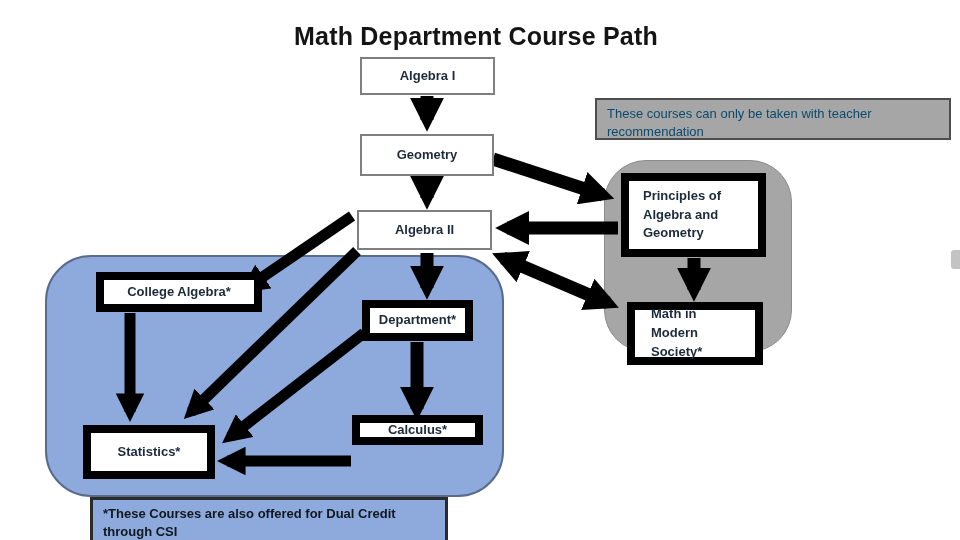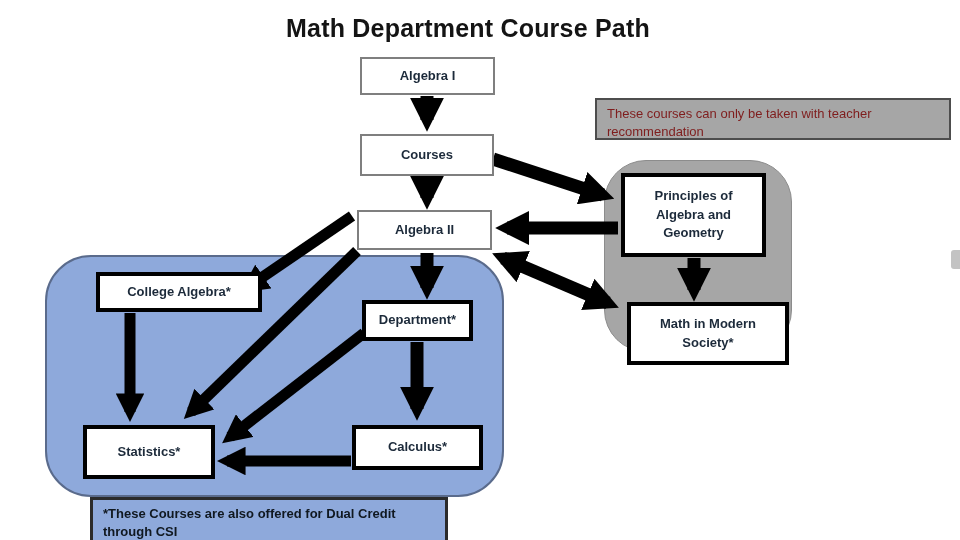--- a/index.html
+++ b/index.html
@@ -5,56 +5,56 @@
   html,body{margin:0;padding:0;}
   body{
     width:960px;height:540px;position:relative;overflow:hidden;
     background:#ffffff;
     font-family:"Liberation Sans","DejaVu Sans",sans-serif;
     -webkit-font-smoothing:antialiased;
   }
   .title{
     position:absolute;left:0;top:6px;width:920px;
     text-align:center;font-size:25px;font-weight:bold;color:#141414;
-    letter-spacing:.2px;margin:8px;z-index:5;
+    letter-spacing:.2px;margin:16px;z-index:5;
   }
   
   .group{position:absolute;z-index:1;}
   .group-blue{
     left:45px;top:255px;width:455px;height:238px;
     background:#8ea9db;border:2px solid #5a6b8c;border-radius:46px;
   }
   .group-gray{
     left:604px;top:160px;width:186px;height:190px;
     background:#a6a6a6;border:1px solid #8c8c8c;border-radius:42px;
   }
   
   svg.arrows{position:absolute;left:0;top:0;z-index:2;}
   
   .node{
     position:absolute;z-index:3;background:#ffffff;
     display:flex;align-items:center;justify-content:center;
-    text-align:center;font-size:13px;font-weight:bold;color:#1c2a3a;
+    font-size:13px;font-weight:bold;color:#1c2a3a;
     line-height:1.45;box-sizing:border-box;
   }
   .border-light{border:2px solid #7f7f7f;}
-  .border-dark{border:4px solid #000000;}
+  .border-dark{border:8px solid #000000;}
   .n-algebra-1{left:360px;top:57px;width:135px;height:38px;}
   .n-geometry{left:360px;top:134px;width:134px;height:42px;}
   .n-algebra-2{left:357px;top:210px;width:135px;height:40px;}
   .n-college-algebra{left:67px;top:272px;width:166px;height:40px;margin-left:29px;}
   .n-precalculus{left:362px;top:300px;width:111px;height:41px;}
   .n-statistics{left:83px;top:425px;width:132px;height:54px;}
-  .n-calculus{left:352px;top:425px;width:131px;height:45px;}
+  .n-calculus{left:352px;top:415px;width:131px;height:30px;}
   .n-principles{left:621px;top:173px;width:145px;height:84px;padding:4px 14px;}
-  .n-mms{left:627px;top:302px;width:162px;height:63px;padding:4px 16px;}
+  .n-mms{left:627px;top:302px;width:136px;height:63px;padding:4px 16px;}
   
   .note{
     position:absolute;z-index:4;box-sizing:border-box;
-    font-size:13px;color:#7f1d1d;line-height:1.35;padding:5px 10px;
+    font-size:13px;color:#0c4a6e;line-height:1.35;padding:5px 10px;
   }
   .note-teacher{
     left:595px;top:98px;width:356px;height:42px;
     background:#a6a6a6;border:2px solid #4d4d4d;
   }
   .note-dual{
     left:90px;top:497px;width:358px;height:50px;
     background:#8ea9db;border:3px solid #2b2b2b;font-weight:600;color:#101820;
   }
   .scroll-thumb{
@@ -85,21 +85,21 @@
   <line x1="427" y1="253" x2="427" y2="288" stroke="#000" stroke-width="13" marker-end="url(#ah)"></line>
   <line x1="352" y1="216" x2="248" y2="287" stroke="#000" stroke-width="11" marker-end="url(#ah)"></line>
   <line x1="357" y1="251" x2="191" y2="412" stroke="#000" stroke-width="11" marker-end="url(#ah)"></line>
   <line x1="130" y1="313" x2="130" y2="412" stroke="#000" stroke-width="11" marker-end="url(#ah)"></line>
   <line x1="417" y1="342" x2="417" y2="409" stroke="#000" stroke-width="13" marker-end="url(#ah)"></line>
   <line x1="364" y1="333" x2="230" y2="437" stroke="#000" stroke-width="11" marker-end="url(#ah)"></line>
   <line x1="351" y1="461" x2="227" y2="461" stroke="#000" stroke-width="11" marker-end="url(#ah)"></line>
 </svg>
 
 <div class="node border-light n-algebra-1">Algebra I</div>
-<div class="node border-light n-geometry">Courses</div>
+<div class="node border-light n-geometry">Geometry</div>
 <div class="node border-light n-algebra-2">Algebra II</div>
 <div class="node border-dark n-college-algebra">College Algebra*</div>
 <div class="node border-dark n-precalculus">Department*</div>
 <div class="node border-dark n-statistics">Statistics*</div>
 <div class="node border-dark n-calculus">Calculus*</div>
 <div class="node border-dark n-principles">Principles of Algebra and Geometry</div>
 <div class="node border-dark n-mms">Math in Modern Society*</div>
 
 <div class="note note-teacher">These courses can only be taken with teacher recommendation</div>
 <div class="note note-dual">*These Courses are also offered for Dual Credit through CSI</div>

